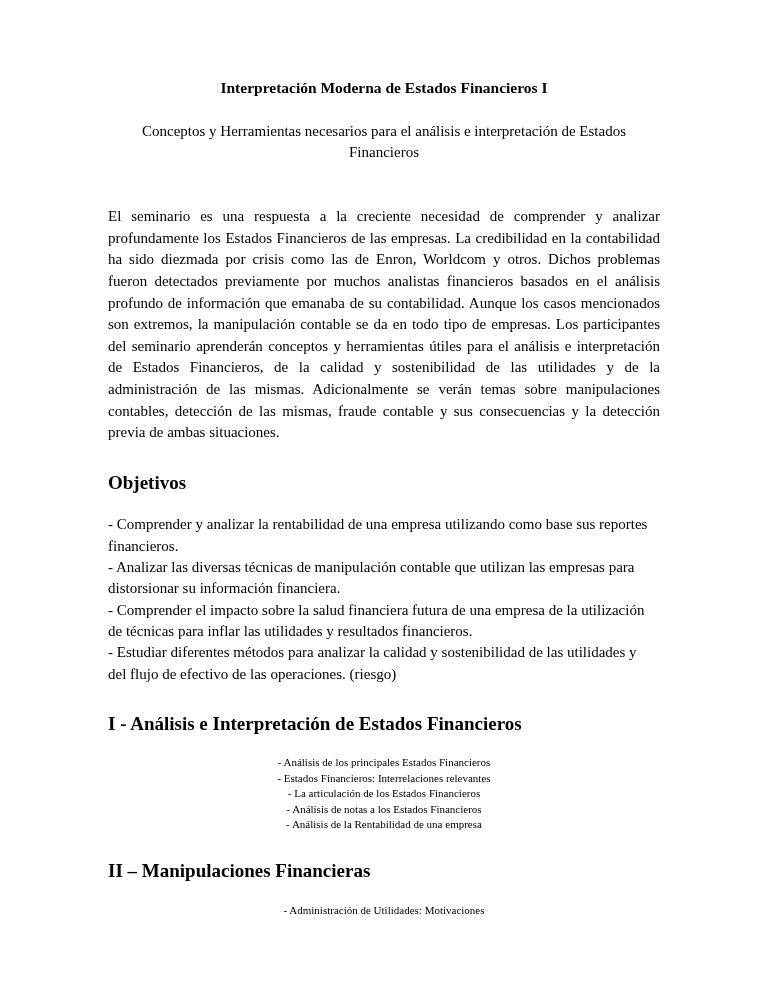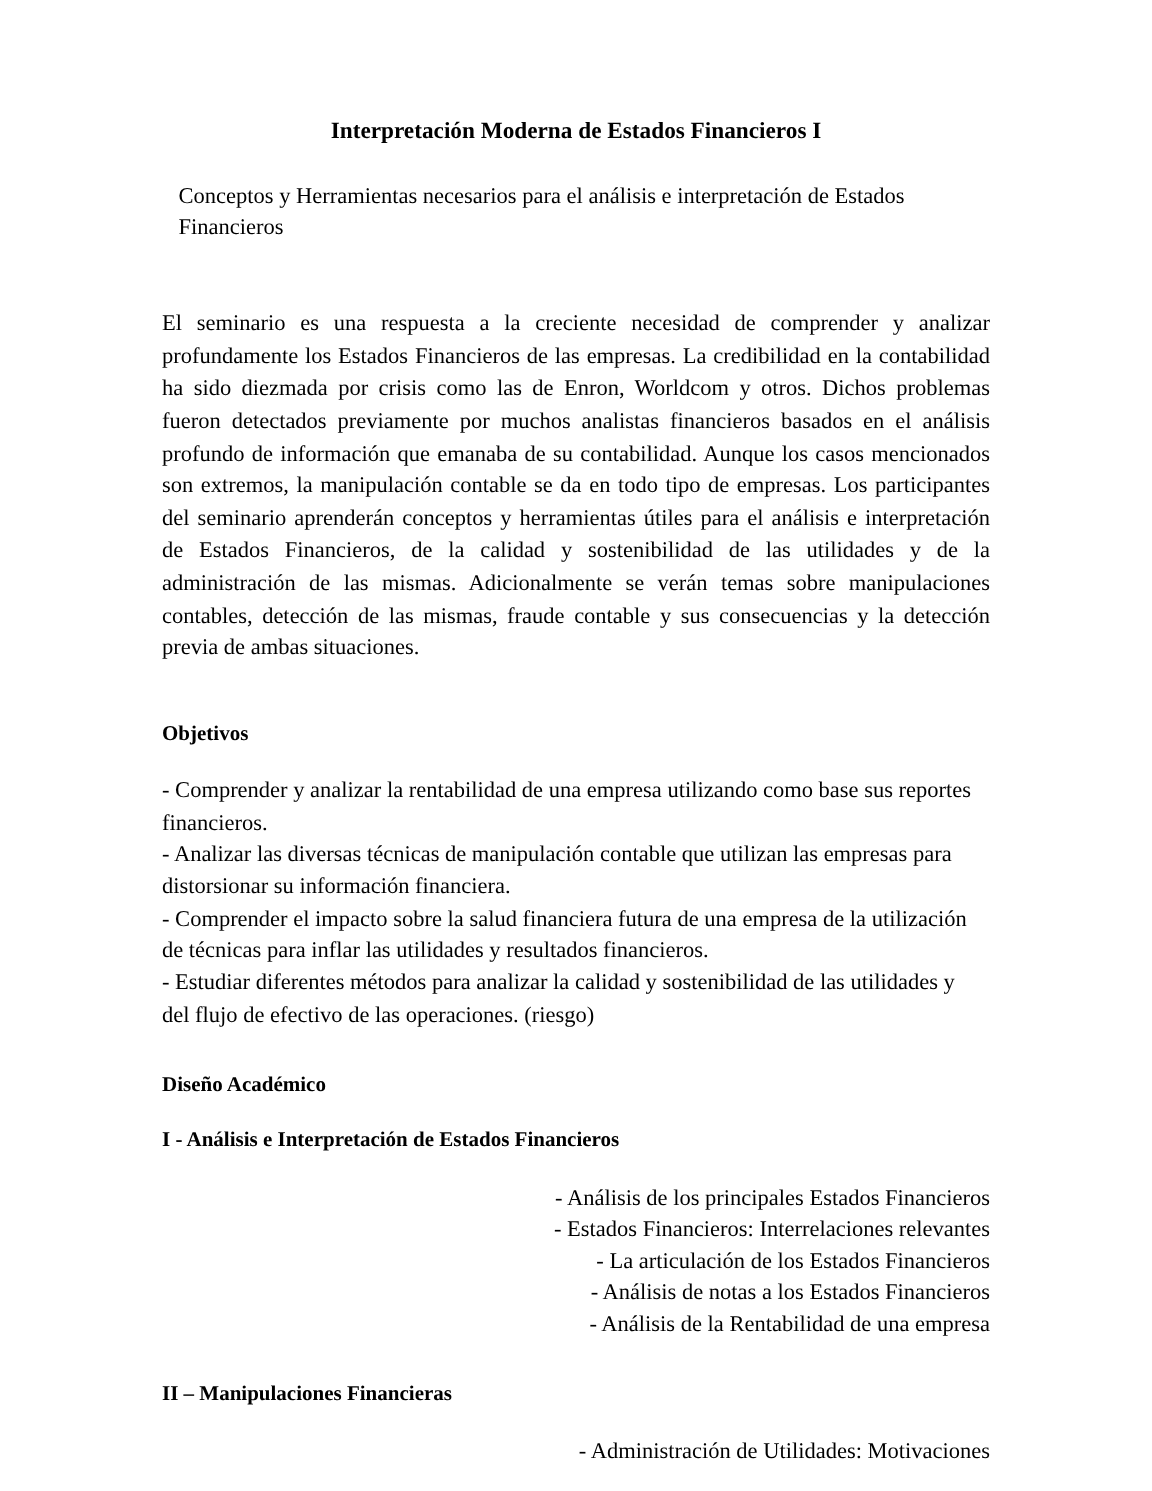--- a/index.html
+++ b/index.html
@@ -22,52 +22,53 @@
     background: #ffffff;
   }
   .doc-title {
     text-align: center;
     font-weight: bold;
     font-size: 15.5px;
     line-height: 1.35;
     margin: 0 0 22px 0;
   }
   .doc-subtitle {
+    text-align: center;
     font-size: 15px;
     line-height: 1.38;
     margin: 0 auto 44px auto;
     width: 96%;
   }
   .body-para {
     text-align: justify;
     text-justify: inter-word;
     font-size: 15px;
     line-height: 1.44;
-    margin: 0 0 36px 0;
+    margin: 0 0 26px 0;
     hyphens: none;
   }
   .section-heading {
     font-weight: bold;
-    font-size: 14px;
+    font-size: 19px;
     line-height: 1.4;
     margin: 0 0 18px 0;
   }
   .section-heading.spaced-top {
     margin-top: 26px;
   }
   .bullet-list {
     list-style: none;
     margin: 0 0 24px 0;
     padding: 0;
   }
   .bullet-list li {
-    font-size: 15px;
+    font-size: 11px;
     line-height: 1.40;
     margin: 0;
-    text-align: right;
+    text-align: center;
   }
   .para-list {
     font-size: 15px;
     line-height: 1.42;
     margin: 0 12px 26px 0;
     text-align: left;
   }
   .para-list div {
     margin: 0;
   }
@@ -85,21 +86,20 @@
 
   <h2 class="section-heading">Objetivos</h2>
 
   <div class="para-list">
     <div>- Comprender y analizar la rentabilidad de una empresa utilizando como base sus reportes financieros.</div>
     <div>- Analizar las diversas técnicas de manipulación contable que utilizan las empresas para distorsionar su información financiera.</div>
     <div>- Comprender el impacto sobre la salud financiera futura de una empresa de la utilización de técnicas para inflar las utilidades y resultados financieros.</div>
     <div>- Estudiar diferentes métodos para analizar la calidad y sostenibilidad de las utilidades y del flujo de efectivo de las operaciones. (riesgo)</div>
   </div>
 
-  <h2 class="section-heading">Diseño Académico</h2>
 
   <h3 class="section-heading">I - Análisis e Interpretación de Estados Financieros</h3>
 
   <ul class="bullet-list">
     <li>- Análisis de los principales Estados Financieros</li>
     <li>- Estados Financieros: Interrelaciones relevantes</li>
     <li>- La articulación de los Estados Financieros</li>
     <li>- Análisis de notas a los Estados Financieros</li>
     <li>- Análisis de la Rentabilidad de una empresa</li>
   </ul>

